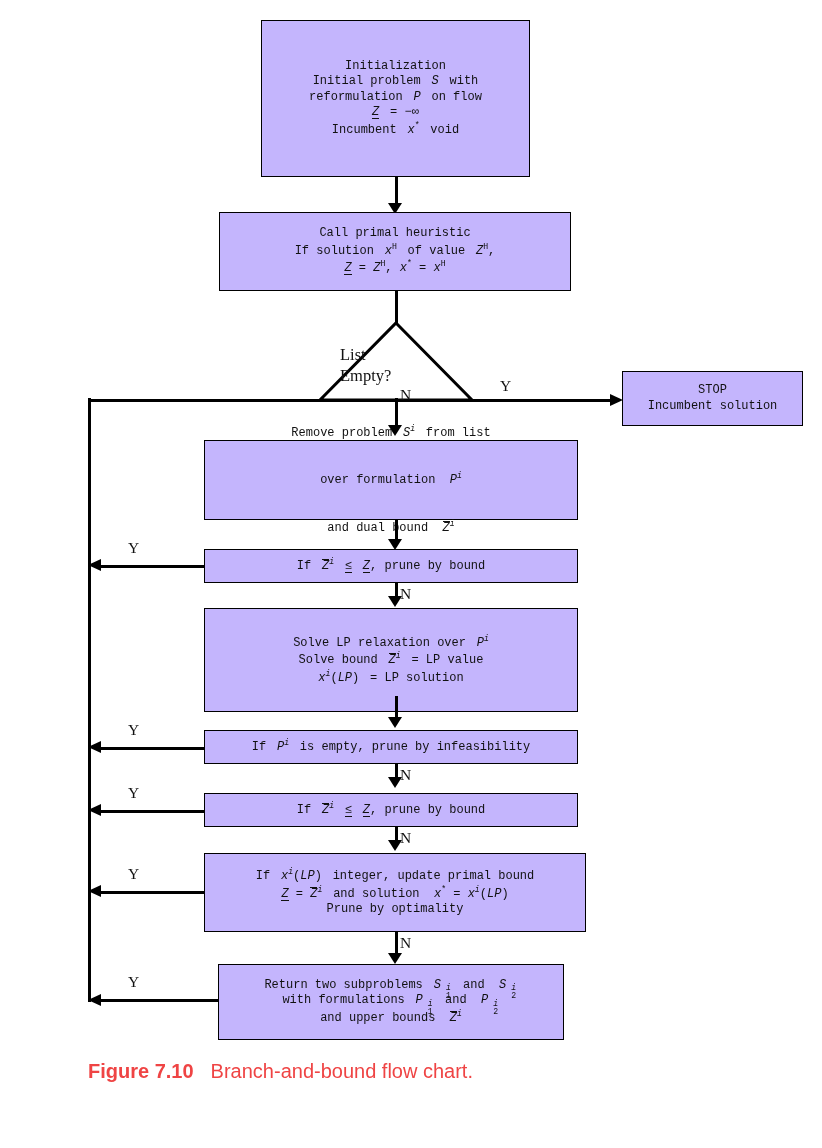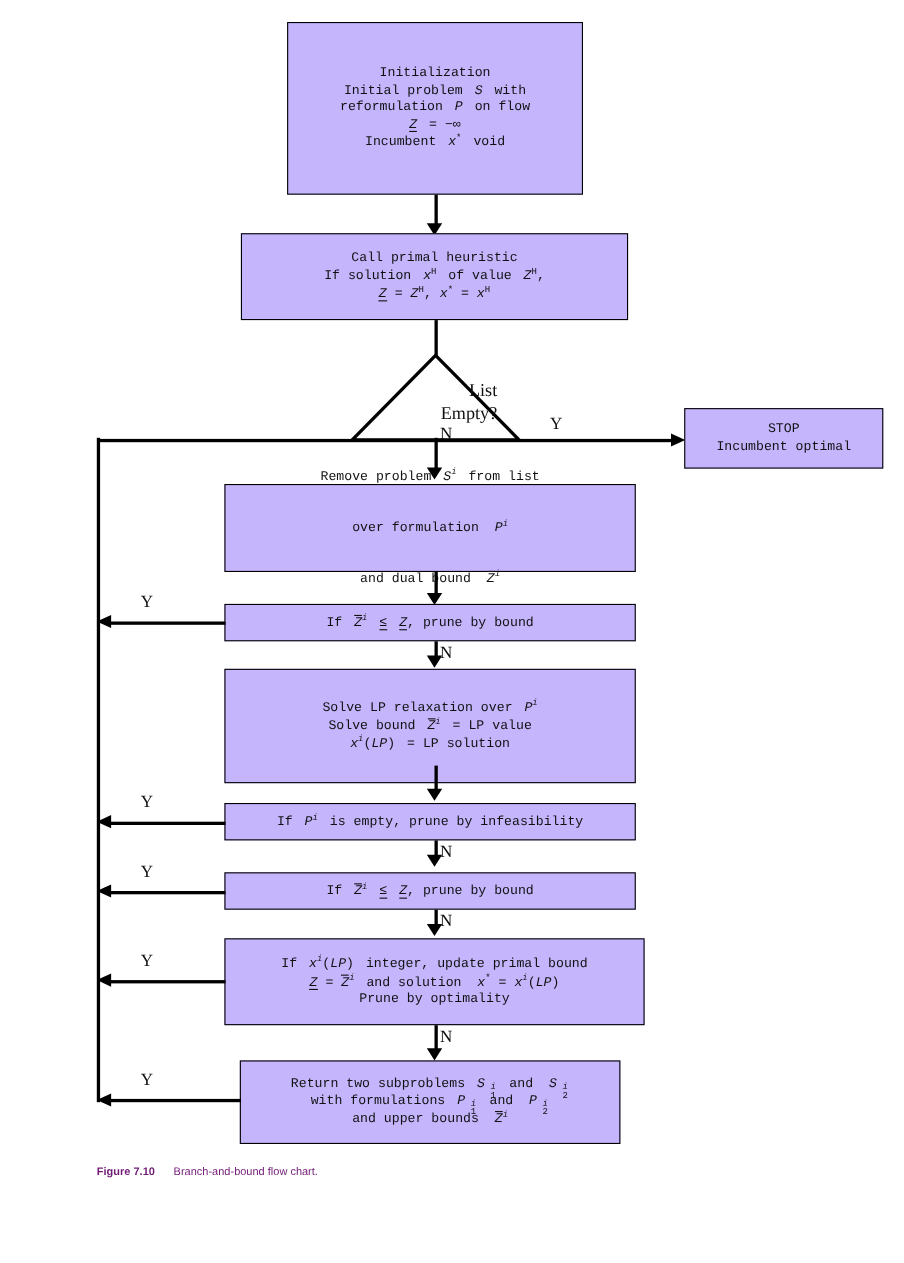--- a/index.html
+++ b/index.html
@@ -8,21 +8,21 @@
   #stage{position:absolute;left:0;top:0;width:822px;height:1148px;}
   .box{position:absolute;border:1.4px solid #000;background:#c4b5fd;
        display:flex;flex-direction:column;align-items:center;justify-content:center;
        box-sizing:border-box;line-height:1.30;font-size:12px;text-align:center;font-family:Liberation Mono, monospace;}
   .box .ln{white-space:nowrap;}
   .lbl{position:absolute;font-size:15.5px;font-family:"Liberation Serif","DejaVu Serif",serif;}
   .vline{position:absolute;background:#000;width:3px;}
   .hline{position:absolute;background:#000;height:3px;}
   .tri{position:absolute;}
   .caption{position:absolute;font-family:"Liberation Sans","DejaVu Sans",sans-serif;
-           font-size:10px;color:#701a75;white-space:nowrap;}
+           font-size:20px;color:#ef4444;white-space:nowrap;}
   .caption b{font-weight:bold;}
   .caption .gap{display:inline-block;width:17px;}
   i.v{font-style:italic;}
   .sup{font-size:0.68em;vertical-align:super;font-style:italic;}
   .supn{font-size:0.68em;vertical-align:super;}
   .ov{border-top:1.2px solid #111;padding-top:0px;display:inline-block;line-height:1.0;}
   .un{border-bottom:1.2px solid #111;display:inline-block;line-height:1.0;}
   .ssz{display:inline-block;position:relative;width:0.95em;}
   .ssz .s1{position:absolute;left:0.62em;top:-0.52em;font-size:0.68em;font-style:italic;}
   .ssz .s2{position:absolute;left:0.62em;top:0.42em;font-size:0.68em;}
@@ -74,35 +74,35 @@
       <span class="un"><i class="v">Z</i></span> = <i class="v">Z</i><span class="supn">H</span>,
       <i class="v">x</i><span class="supn">*</span> = <i class="v">x</i><span class="supn">H</span>
     </div>
   </div>
 
   <div class="vline" style="left:394.5px;top:291px;height:33px;"></div>
 
   <svg class="tri" style="left:318px;top:321px;" width="156" height="82">
     <polygon points="78,2 154,79 2,79" fill="#fff" stroke="#000" stroke-width="3"></polygon>
   </svg>
-  <div style="position:absolute;left:340px;top:345px;width:112px;text-align:right;
+  <div style="position:absolute;left:340px;top:345px;width:112px;text-align:left;
               font-size:16.5px;line-height:1.25;">
     <div class="ln">List</div>
     <div class="ln">Empty?</div>
   </div>
 
   <div class="hline" style="left:396px;top:398.5px;width:220px;"></div>
   <svg class="tri" style="left:610px;top:394px;" width="13" height="12">
     <polygon points="0,0 13,6 0,12" fill="#000"></polygon>
   </svg>
   <div class="lbl" style="left:500px;top:377px;">Y</div>
 
   <div class="box" style="left:622px;top:371px;width:181px;height:55px;">
     <div class="ln">STOP</div>
-    <div class="ln">Incumbent optimal</div>
+    <div class="ln">Incumbent solution</div>
   </div>
 
   <div class="hline" style="left:89px;top:398.5px;width:307px;"></div>
   <div class="vline" style="left:88px;top:398px;height:604px;"></div>
 
   <div class="vline" style="left:394.5px;top:398px;height:32px;"></div>
   <svg class="tri" style="left:388px;top:425px;" width="14" height="11">
     <polygon points="0,0 14,0 7,11" fill="#000"></polygon>
   </svg>
   <div class="lbl" style="left:400px;top:386px;">N</div>

